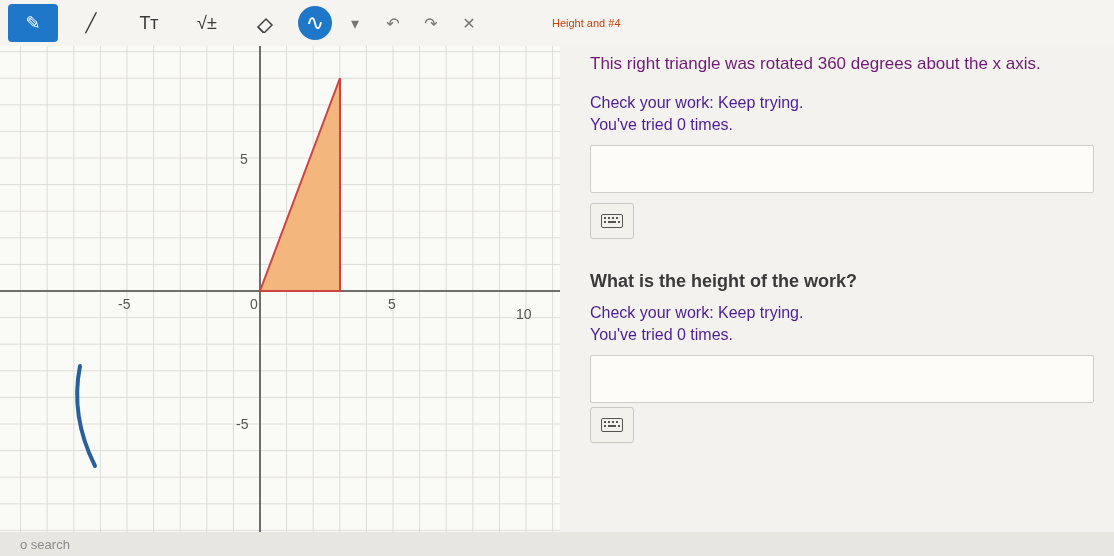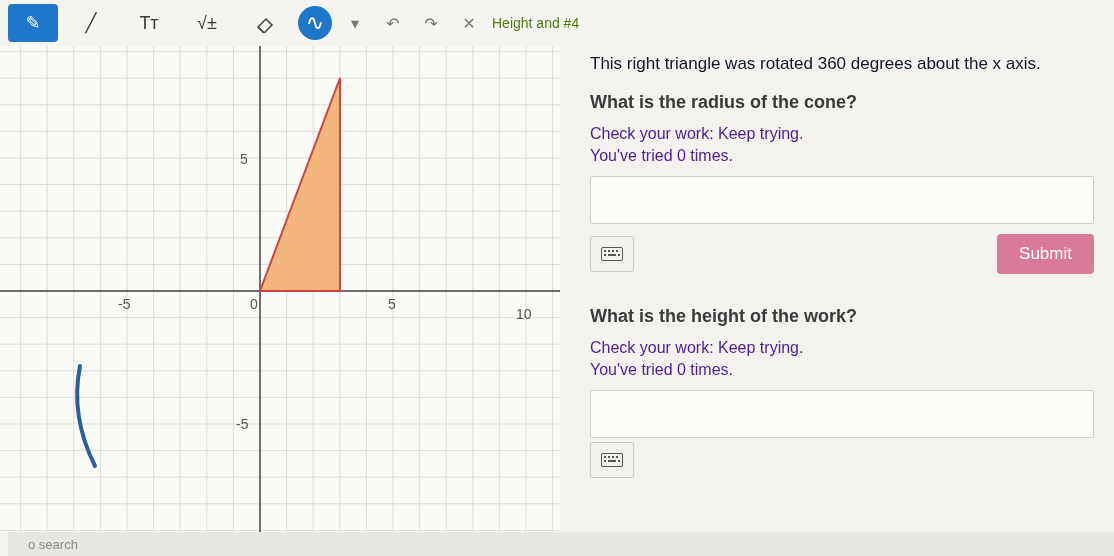--- a/index.html
+++ b/index.html
@@ -49,22 +49,23 @@
       height: 34px;
       border-radius: 50%;
       font-size: 22px;
     }
     .tool-btn.mini {
       width: 30px;
       font-size: 16px;
       color: #777;
     }
     .header-title {
-      font-size: 14px;
-      color: #4d7c0f;
+      font-size: 11px;
+      color: #c2410c;
+      margin-left: 60px;
     }
     .close-x {
       color: #d9534f;
       font-size: 20px;
     }
     .content {
       display: flex;
       flex: 1;
       overflow: hidden;
     }
@@ -79,21 +80,21 @@
       left: 0;
     }
     .question-panel {
       flex: 1;
       padding: 8px 20px 10px 30px;
       display: flex;
       flex-direction: column;
       gap: 6px;
     }
     .intro-text {
-      color: #0f172a;
+      color: #701a75;
       font-size: 17px;
       margin-bottom: 12px;
     }
     .question-block {
       margin-bottom: 8px;
     }
     .question-title {
       font-weight: 700;
       font-size: 18px;
       color: #3a3a3a;
@@ -143,21 +144,20 @@
       cursor: pointer;
     }
     .footer {
       height: 24px;
       background: #e8e6e1;
       display: flex;
       align-items: center;
       padding: 0 20px;
       font-size: 13px;
       color: #8a8a8a;
-      margin-left: 8px;
     }
     .axis-label {
       position: absolute;
       font-size: 14px;
       color: #555;
       font-family: Arial, sans-serif;
     }
   </style>
 </head>
 <body>
@@ -247,41 +247,39 @@
     <span class="axis-label" style="left:240px; top:105px;">5</span>
     <span class="axis-label" style="left:236px; top:370px;">-5</span>
   </div>
 
   <div class="question-panel">
     <p class="intro-text">
       <span>This right triangle was rotated 360 degrees about the x axis.</span>
     </p>
 
     <div class="question-block">
-      <div class="question-title">What is the radius of the cone?</div>
       <div class="feedback">
         <span>Check your work: Keep trying.</span><br>
         <span>You've tried 0 times.</span>
       </div>
       <input class="answer-input" value="" style="">
       <div class="input-row">
         <button class="keyboard-btn">
           <svg width="22" height="14" viewBox="0 0 22 14">
             <rect x="0.5" y="0.5" width="21" height="13" rx="1.5" fill="none" stroke="#555"></rect>
             <rect x="3" y="3" width="2" height="2" fill="#555"></rect>
               <rect x="7" y="3" width="2" height="2" fill="#555"></rect>
               <rect x="11" y="3" width="2" height="2" fill="#555"></rect>
               <rect x="15" y="3" width="2" height="2" fill="#555"></rect>
             <rect x="3" y="7" width="2" height="2" fill="#555"></rect>
               <rect x="7" y="7" width="8" height="2" fill="#555"></rect>
               <rect x="17" y="7" width="2" height="2" fill="#555"></rect>
           </svg>
         </button>
         <div class="spacer"></div>
-        <button class="submit-btn">Submit</button>
       </div>
     </div>
 
     <div class="question-block">
       <div class="question-title">What is the height of the work?</div>
       <div class="feedback">
         <span>Check your work: Keep trying.</span><br>
         <span>You've tried 0 times.</span>
       </div>
       <input class="answer-input" style="margin-bottom: 4px;">

